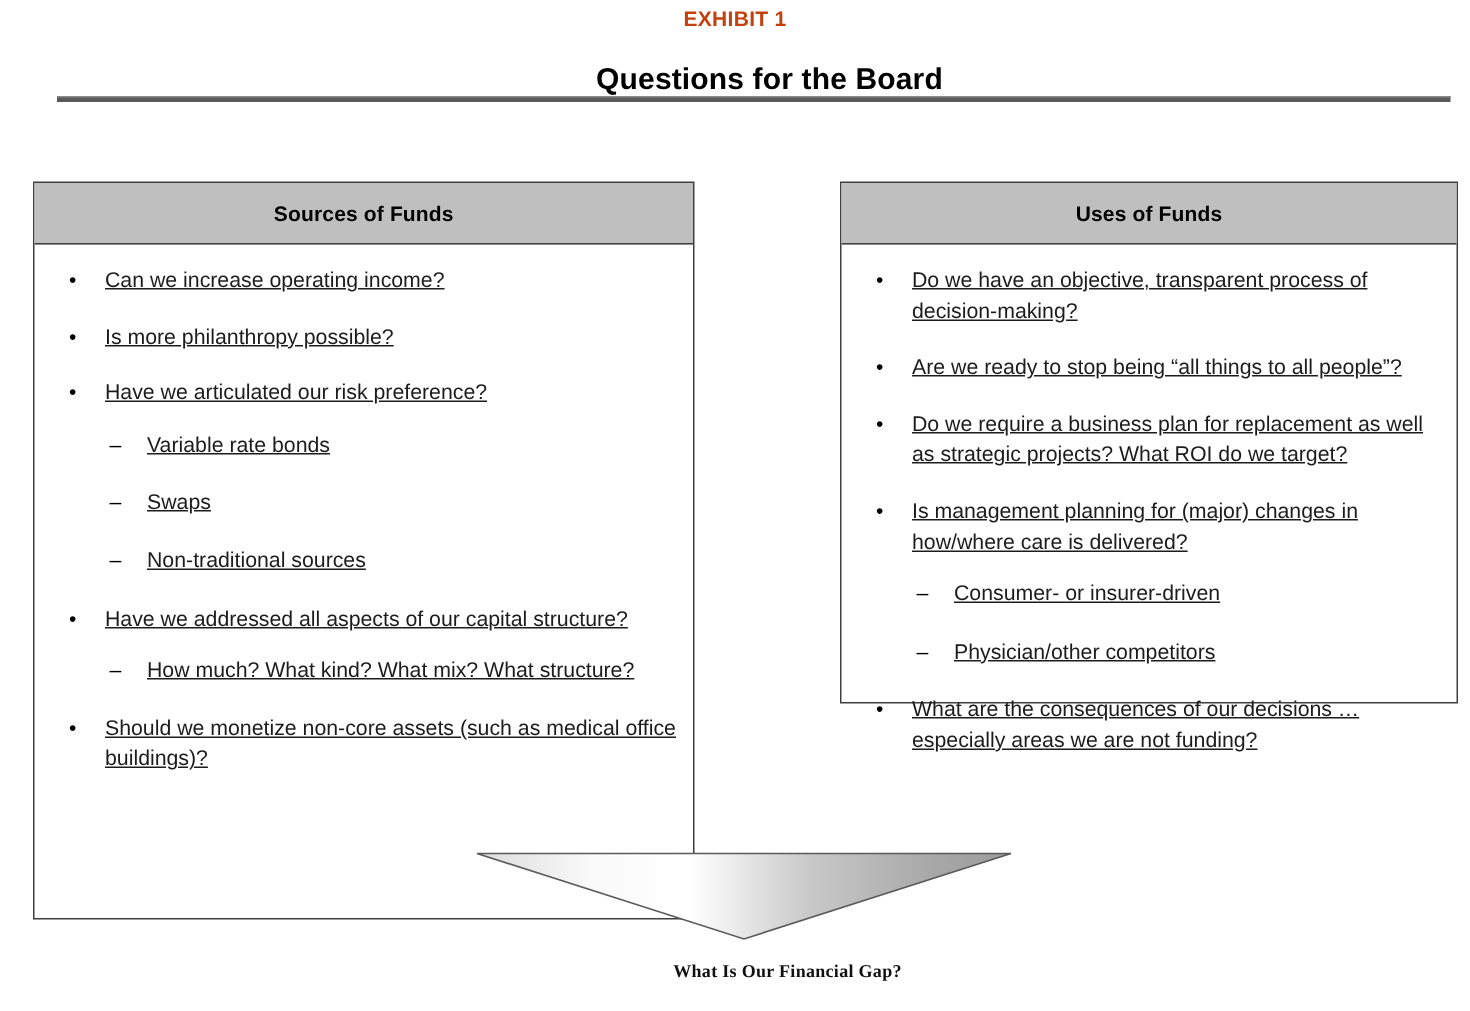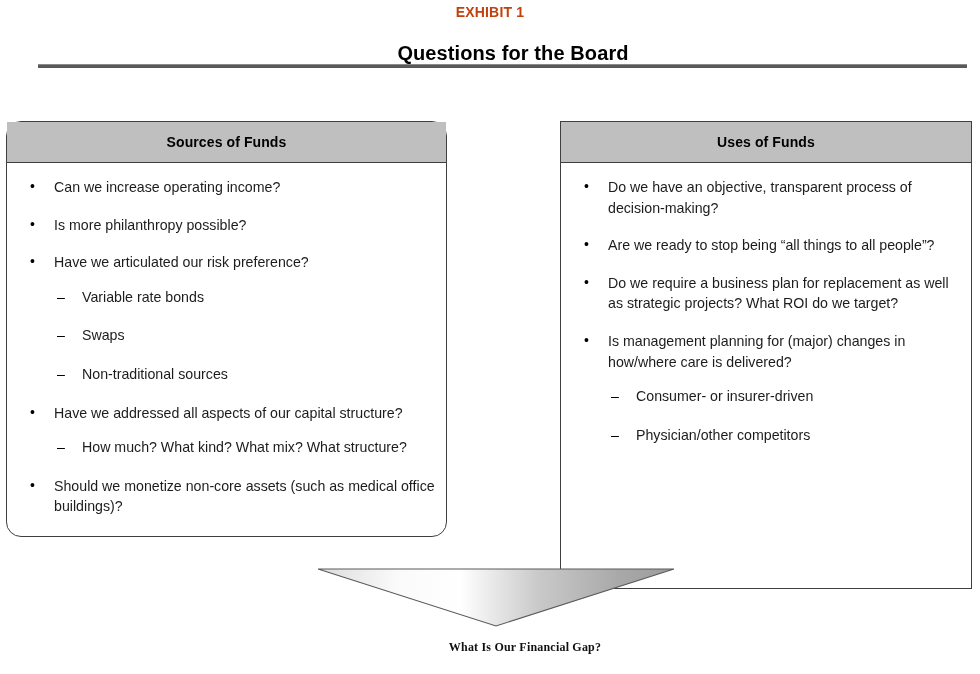--- a/index.html
+++ b/index.html
@@ -48,22 +48,22 @@
     border-top: 1px solid #8a8a8a;
   }
 
   
   .panel {
     position: absolute;
     box-sizing: border-box;
     border: 1.5px solid #3f3f3f;
     background: #ffffff;
   }
-  #panel-sources { left: 6px;   top: 121px; width: 441px; height: 416px; border-radius: 15px; }
-  #panel-uses    { left: 560px; top: 121px; width: 412px; height: 468px; }
+  #panel-sources { left: 22px;   top: 121px; width: 441px; height: 492px; }
+  #panel-uses    { left: 560px; top: 121px; width: 412px; height: 348px; }
 
   .panel-header {
     box-sizing: border-box;
     height: 41px;
     background: #bfbfbf;
     border-bottom: 1.5px solid #3f3f3f;
     display: flex;
     align-items: center;
     justify-content: center;
   }
@@ -84,20 +84,21 @@
     margin: 0;
     padding: 0;
   }
   ul.lvl1 > li.bullet {
     position: relative;
     padding-left: 37px;
     margin: 0 0 17px 0;
     font-size: 14.2px;
     line-height: 1.45;
     color: #1c1c1c;
+    text-decoration: underline;
   }
   ul.lvl1 > li.bullet::before {
     content: "\2022";
     position: absolute;
     left: 13px;
     top: -1px;
     font-size: 14px;
     line-height: 1.45;
     color: #000;
   }
@@ -234,20 +235,23 @@
             <li class="dash">
               <span>Consumer- or insurer-driven</span>
             </li>
             <li class="dash">
               <span>Physician/other competitors</span>
             </li>
           </ul>
         </span>
       </li>
 
+      <li class="bullet">
+        <span>What are the consequences of our decisions … especially areas we are not funding?</span>
+      </li>
 
     </ul>
   </div>
 </div>
 
 <svg id="gap-arrow" viewBox="0 0 360 62" preserveAspectRatio="none">
   <defs>
     <linearGradient id="triGrad" x1="0" y1="0" x2="1" y2="0">
       <stop offset="0%" stop-color="#DCDCDC"></stop>
       <stop offset="22%" stop-color="#FAFAFA"></stop>

